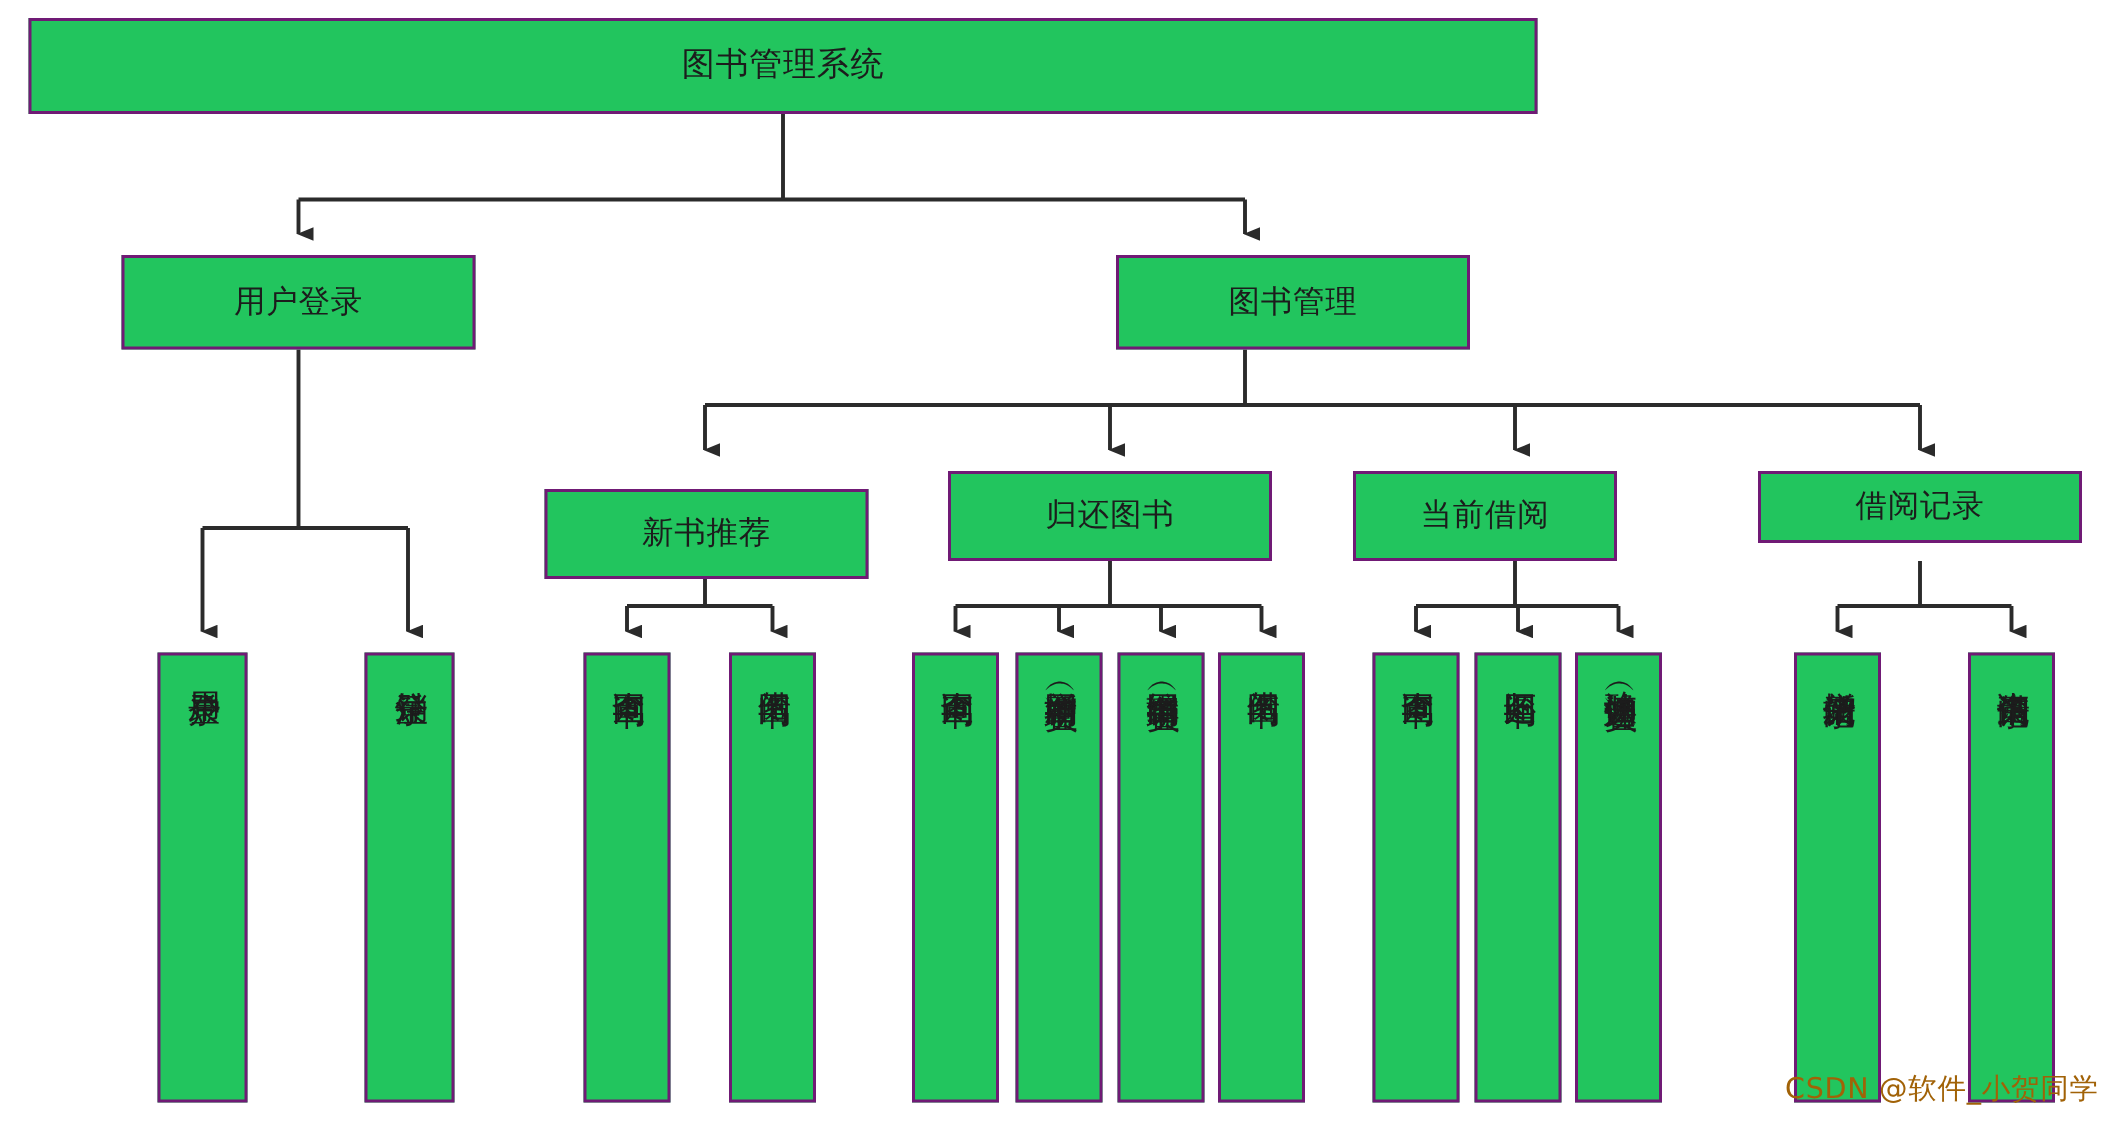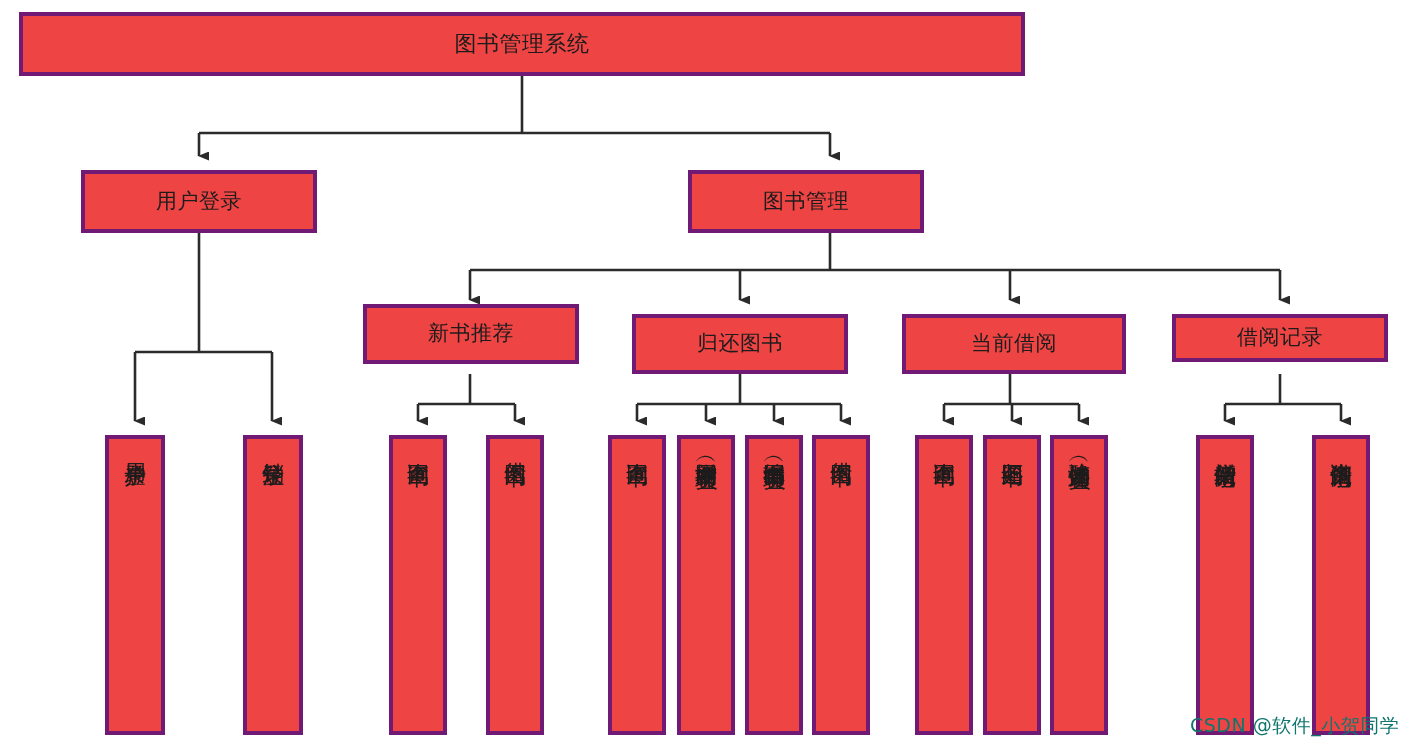--- a/index.html
+++ b/index.html
@@ -22,22 +22,22 @@
     position: absolute;
     left: 0;
     top: 0;
     width: 1405px;
     height: 747px;
     pointer-events: none;
   }
   .node {
     position: absolute;
     box-sizing: border-box;
-    background: #ef4444;
-    border: 4px solid #701a75;
+    background: #22c55e;
+    border: 2px solid #701a75;
     display: flex;
     align-items: center;
     justify-content: center;
     z-index: 2;
   }
   .node-label {
     display: block;
     color: #1c1c1c;
     text-align: center;
     white-space: nowrap;
@@ -63,21 +63,21 @@
     font-size: 22px;
     line-height: 1.12;
     letter-spacing: 1px;
     white-space: nowrap;
   }
   #watermark {
     position: absolute;
     left: 1190px;
     top: 713px;
     font-size: 19px;
-    color: #0f766e;
+    color: #a16207;
     letter-spacing: 0.5px;
     white-space: nowrap;
     z-index: 3;
     font-family: "DejaVu Sans", "Liberation Sans", sans-serif;
   }
 </style>
 </head>
 <body>
 
 <div id="diagram-canvas">
@@ -132,31 +132,31 @@
     </g>
   </svg>
 
   <div class="node horiz root" style="left:19px; top:12px; width:1006px; height:64px;">
     <span class="node-label">图书管理系统</span>
   </div>
 
   <div class="node horiz" style="left:81px; top:170px; width:236px; height:63px;">
     <span class="node-label">用户登录</span>
   </div>
-  <div class="node horiz" style="left:688px; top:170px; width:236px; height:63px;">
+  <div class="node horiz" style="left:744px; top:170px; width:236px; height:63px;">
     <span class="node-label">图书管理</span>
   </div>
 
-  <div class="node horiz" style="left:363px; top:304px; width:216px; height:60px;">
+  <div class="node horiz" style="left:363px; top:326px; width:216px; height:60px;">
     <span class="node-label">新书推荐</span>
   </div>
   <div class="node horiz" style="left:632px; top:314px; width:216px; height:60px;">
     <span class="node-label">归还图书</span>
   </div>
-  <div class="node horiz" style="left:902px; top:314px; width:224px; height:60px;">
+  <div class="node horiz" style="left:902px; top:314px; width:176px; height:60px;">
     <span class="node-label">当前借阅</span>
   </div>
   <div class="node horiz" style="left:1172px; top:314px; width:216px; height:48px;">
     <span class="node-label">借阅记录</span>
   </div>
 
   <div class="node vert" style="left:105px; top:435px; width:60px; height:300px;">
     <span class="node-label">用户登录</span>
   </div>
   <div class="node vert" style="left:243px; top:435px; width:60px; height:300px;">

